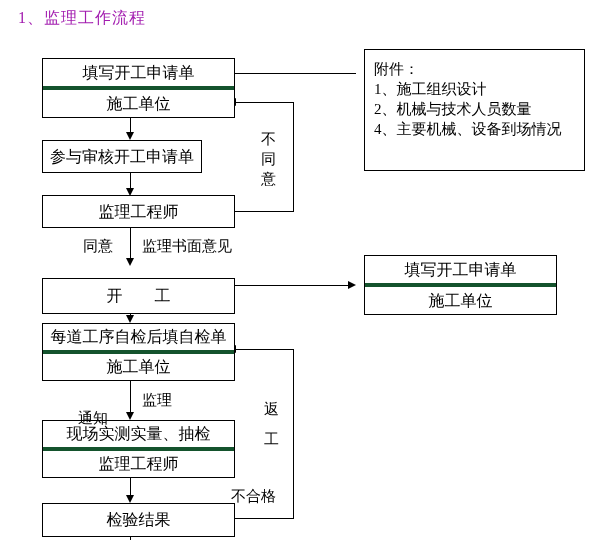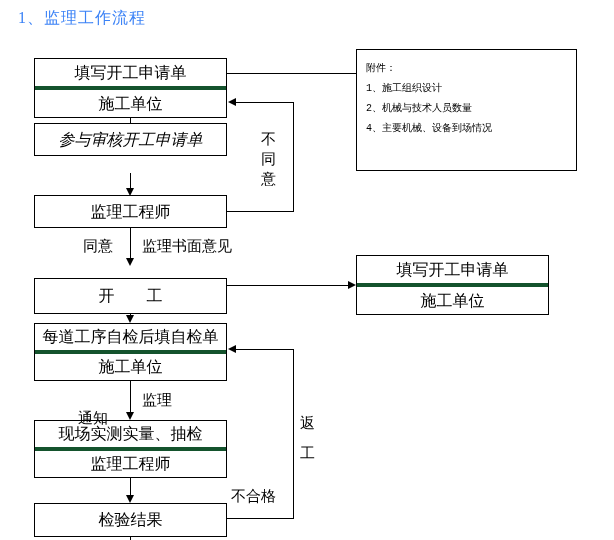--- a/index.html
+++ b/index.html
@@ -6,42 +6,41 @@
   #canvas{
     position:relative;
     width:614px;height:540px;
     background:#ffffff;
     font-family:"Liberation Serif","DejaVu Serif",serif;
     color:#000;
     overflow:hidden;
   }
   #page-title{
     position:absolute;left:18px;top:8px;
-    font-size:16px;color:#3b82f6;letter-spacing:1px;
+    font-size:16px;color:#a21caf;letter-spacing:1px;
   }
   #wires{position:absolute;left:0;top:0;}
   #wires line, #wires polyline{stroke:#000;stroke-width:1;fill:none;shape-rendering:crispEdges;}
   #wires polygon{fill:#000;stroke:none;}
   .box{
     position:absolute;
     border:1px solid #000;
     background:#fff;
     box-sizing:border-box;
-    display:flex;flex-direction:column;
+    display:flex;flex-direction:column;margin-left:8px;
   }
   .cell{
     flex:1;display:flex;align-items:center;justify-content:center;
     font-size:16px;white-space:pre;line-height:1;
   }
   .cell + .cell{border-top:4px solid #14532d;}
   .attach{
     padding:9px 0 0 9px;
-    font-size:10px;line-height:20px;
+    font-size:15px;line-height:20px;
     display:block;
-    font-family:Liberation Mono, monospace;
   }
   .attach div{white-space:pre;}
   .flabel{
     position:absolute;font-size:15px;white-space:pre;line-height:1;
   }
   .vlabel{
     position:absolute;font-size:15px;
     width:16px;word-break:break-all;text-align:right;
   }
   .lh20{line-height:20px;}
@@ -86,21 +85,21 @@
 
     <polyline points="227,518 293,518 293,349 236,349"></polyline>
     <polygon points="236,345 236,353 228,349"></polygon>
   </svg>
 
   <div class="box" style="left:34px;top:58px;width:193px;height:60px;">
     <div class="cell">填写开工申请单</div>
     <div class="cell">施工单位</div>
   </div>
 
-  <div class="box" style="left:34px;top:123px;width:193px;height:33px;font-style:italic;">
+  <div class="box" style="left:34px;top:140px;width:160px;height:33px;">
     <div class="cell">参与审核开工申请单</div>
   </div>
 
   <div class="box" style="left:34px;top:195px;width:193px;height:33px;">
     <div class="cell">监理工程师</div>
   </div>
 
   <div class="box" style="left:34px;top:278px;width:193px;height:36px;">
     <div class="cell">开　　工</div>
   </div>
@@ -129,16 +128,16 @@
   <div class="box" style="left:356px;top:255px;width:193px;height:60px;">
     <div class="cell">填写开工申请单</div>
     <div class="cell">施工单位</div>
   </div>
 
   <div class="flabel" style="left:83px;top:239px;">同意</div>
   <div class="flabel" style="left:142px;top:239px;">监理书面意见</div>
   <div class="vlabel lh20" style="left:260px;top:129px;">不同意</div>
   <div class="flabel" style="left:78px;top:411px;">通知</div>
   <div class="flabel" style="left:142px;top:393px;">监理</div>
-  <div class="vlabel lh30" style="left:263px;top:408px;margin-left:36px;">返工</div>
+  <div class="vlabel lh30" style="left:263px;top:394px;">返工</div>
   <div class="flabel" style="left:231px;top:489px;">不合格</div>
 
 </div>
 
 </body></html>

